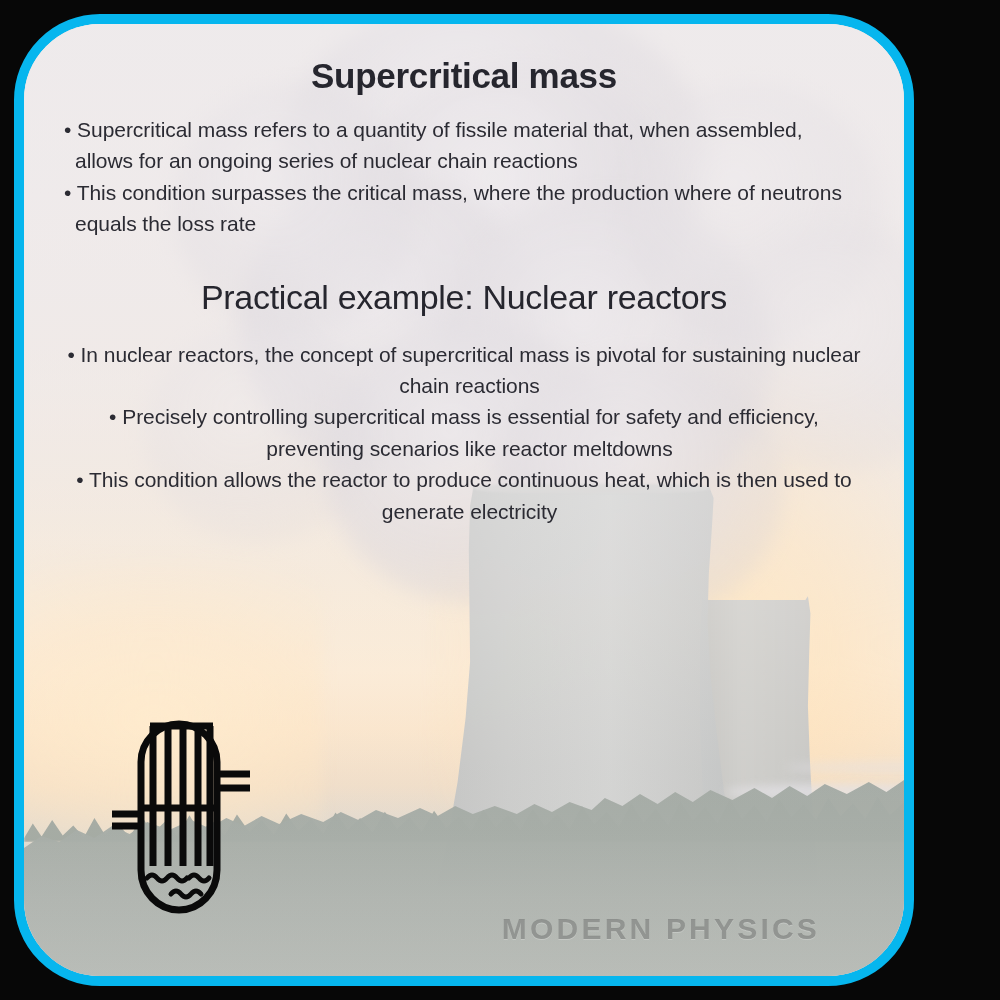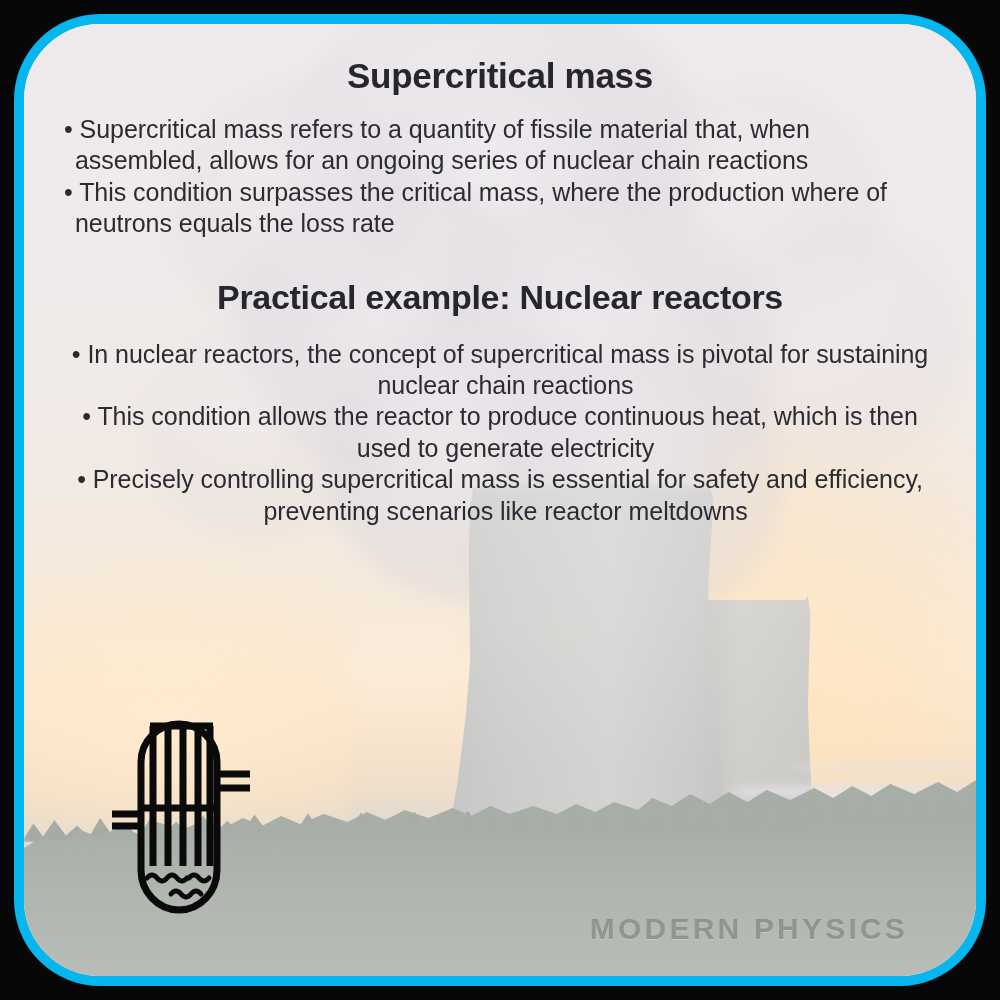--- a/index.html
+++ b/index.html
@@ -18,21 +18,21 @@
     width: 1000px;
     height: 1000px;
     background: #070707;
   }
 
   
   .frame {
     position: absolute;
     left: 14px;
     top: 14px;
-    width: 972px;
+    width: 900px;
     height: 972px;
     border-radius: 86px;
     border: 10px solid var(--accent, #06b6ee);
     overflow: hidden;
     background: #e9e4e2;
   }
 
   
   .photo {
     position: absolute;
@@ -247,33 +247,33 @@
     letter-spacing: -0.3px;
     color: #26262e;
   }
 
   .bullets {
     margin-top: 18px;
     padding: 0 12px;
     list-style: none;
   }
   .bullets li {
-    font-size: 25px;
+    font-size: 21px;
     line-height: 31.4px;
     color: #2b2b33;
     letter-spacing: -0.05px;
     text-indent: -11px;
     padding-left: 11px;
   }
 
   .section-title {
     margin-top: 38px;
     text-align: center;
     font-size: 34px;
-    font-weight: 700;
+    font-weight: 400;
     letter-spacing: -0.3px;
     color: #26262e;
   }
 
   .bullets.second {
     margin-top: 22px;
     text-align: center;
   }
 
   
@@ -282,21 +282,21 @@
     left: 86px;
     bottom: 46px;
     width: 170px;
     height: 212px;
   }
   .reactor-icon svg { display: block; width: 100%; height: 100%; }
 
   
   .watermark {
     position: absolute;
-    right: 68px;
+    right: 84px;
     bottom: 30px;
     font-size: 30px;
     font-weight: 700;
     letter-spacing: 3.2px;
     color: rgba(126,129,126,0.72);
     text-shadow: 0 1px 0 rgba(255,255,255,0.22);
     white-space: nowrap;
   }
 </style>
 </head>
@@ -344,22 +344,22 @@
 
       <ul class="bullets">
         <li>• Supercritical mass refers to a quantity of fissile material that, when assembled, allows for an ongoing series of nuclear chain reactions</li>
         <li>• This condition surpasses the critical mass, where the production where of neutrons equals the loss rate</li>
       </ul>
 
       <h2 class="section-title">Practical example: Nuclear reactors</h2>
 
       <ul class="bullets second">
         <li>• In nuclear reactors, the concept of supercritical mass is pivotal for sustaining nuclear chain reactions</li>
+        <li>• Precisely controlling supercritical mass is essential for safety and efficiency, preventing scenarios like reactor meltdowns</li>
         <li>• This condition allows the reactor to produce continuous heat, which is then used to generate electricity</li>
-        <li>• Precisely controlling supercritical mass is essential for safety and efficiency, preventing scenarios like reactor meltdowns</li>
       </ul>
     </div>
 
     <div class="reactor-icon">
       <svg viewBox="0 0 170 212" xmlns="http://www.w3.org/2000/svg" fill="none" stroke="#0a0a0a" stroke-width="7">
 
         <path d="M31 44 A38 38 0 0 1 107 44 L107 152 A38 40 0 0 1 31 152 Z" stroke-linejoin="round"></path>
 
         <line x1="43" y1="8" x2="43" y2="148"></line>
         <line x1="58" y1="8" x2="58" y2="148"></line>

